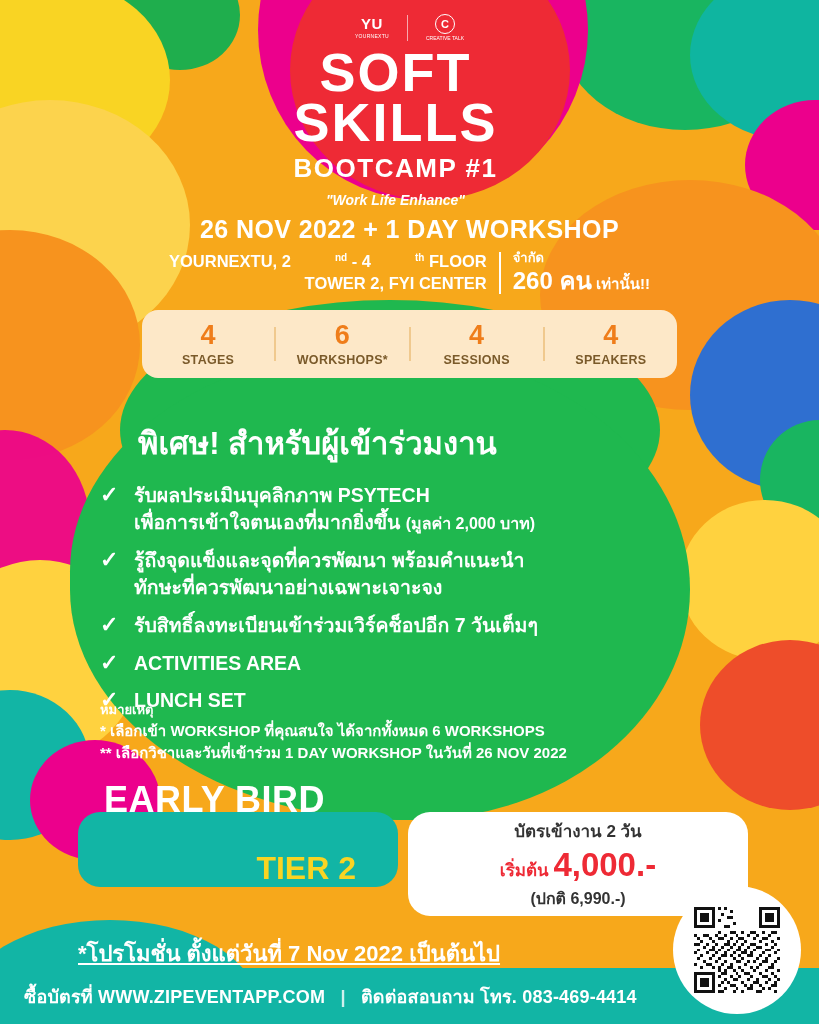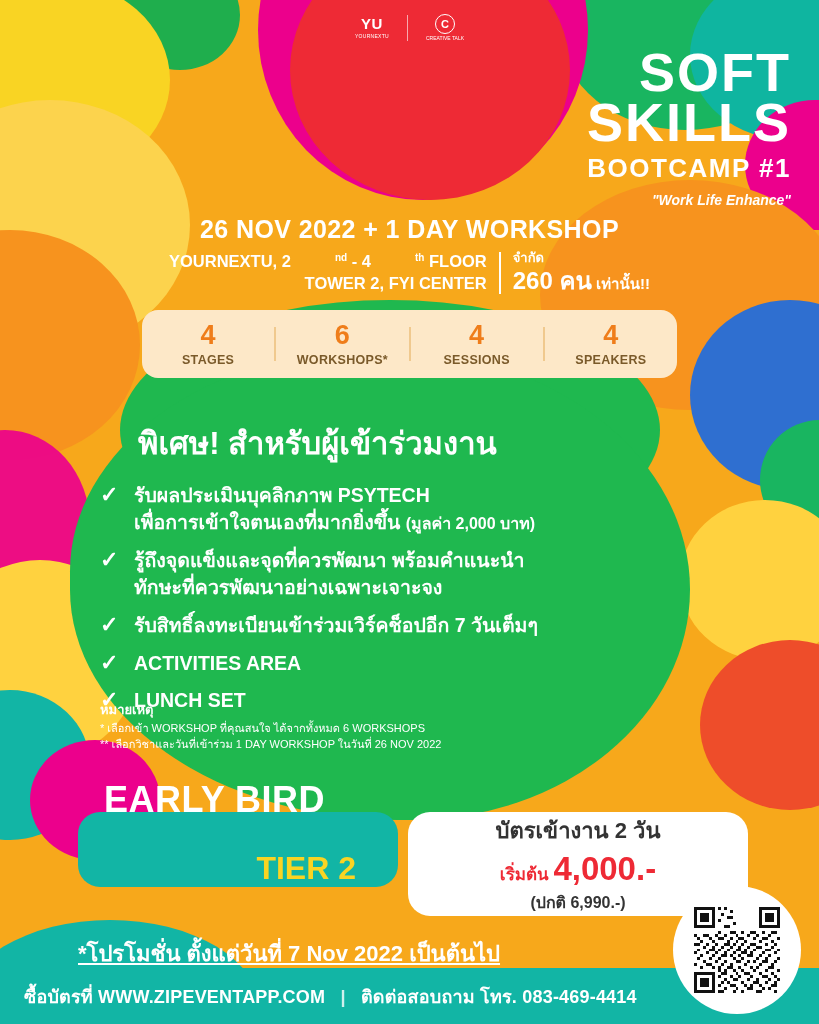--- a/index.html
+++ b/index.html
@@ -118,21 +118,21 @@
   .logo-sub { color: #fff; font-size: 5px; letter-spacing: .3px; margin-top: 2px; }
   .logo-divider { width: 1px; height: 26px; background: rgba(255,255,255,.6); }
   .logo-circle {
     width: 20px; height: 20px; border-radius: 50%;
     border: 1.6px solid #fff; color: #fff; font-size: 11px; font-weight: 700;
     display: flex; align-items: center; justify-content: center;
   }
   .logo-ct-text { color: #fff; font-size: 5px; line-height: 1.1; margin-top: 2px; text-align: center;}
 
   .title-wrap {
-    position: absolute; top: 48px; left: 0; width: 791px; text-align: right; z-index: 5;
+    position: absolute; top: 48px; left: 0; width: 791px; text-align: center; z-index: 5;
   }
   .t-soft, .t-skills {
     color: #fff; font-weight: 800; font-size: 54px; line-height: .92;
     letter-spacing: 2px; font-family: "Liberation Sans", sans-serif;
   }
   .t-boot {
     color: #fff; font-weight: 800; font-size: 26px; letter-spacing: 1.5px; margin-top: 6px;
   }
   .t-quote {
     color: #fff; font-style: italic; font-size: 14px; margin-top: 8px; font-weight: 600;
@@ -179,37 +179,37 @@
     color: #fff; font-size: 22px; font-weight: 800; line-height: 1; width: 34px; flex: none;
     padding-top: 2px;
   }
   .btext { color: #fff; font-size: 19.5px; font-weight: 600; line-height: 1.38; }
   .btext .note { font-size: 16px; font-weight: 600; }
 
   .remark {
     position: absolute; top: 700px; left: 100px; color: #fff; line-height: 1.5;
   }
   .remark .r-title { font-size: 13px; font-weight: 600; }
-  .remark .r-line { font-size: 11px; font-weight: 400; }
+  .remark .r-line { font-size: 15px; font-weight: 700; }
 
   
   .earlybird {
     position: absolute; left: 78px; top: 812px; width: 320px; height: 75px;
     background: #12b5a5; border-radius: 22px; z-index: 6;
     display: flex; flex-direction: column; justify-content: flex-end; padding-left: 26px;
   }
   .eb-1 { color: #fff; font-weight: 800; font-size: 36px; line-height: 1; letter-spacing: .5px; }
   .eb-2 { color: #f9d423; font-weight: 800; font-size: 32px; line-height: 1.15; text-align: right; padding-right: 42px; margin-top: 32px; }
 
   .pricebox {
     position: absolute; left: 408px; top: 812px; width: 340px; height: 104px;
     background: #fff; border-radius: 22px; z-index: 6;
     display: flex; flex-direction: column; align-items: center; justify-content: center;
   }
-  .pb-1 { color: #333; font-size: 22px; font-weight: 700; }
+  .pb-1 { color: #333; font-size: 17px; font-weight: 700; }
   .pb-2 { color: #ee2a35; font-size: 17px; font-weight: 700; margin-top: 2px; }
   .pb-2 .amount { font-size: 33px; font-weight: 800; }
   .pb-3 { color: #333; font-size: 16px; font-weight: 600; margin-top: 2px; }
 
   .promo-note {
     position: absolute; left: 78px; top: 936px; color: #fff; font-size: 22px; font-weight: 700; z-index: 6; text-decoration: underline;
   }
 
   
   .footer-bar {

